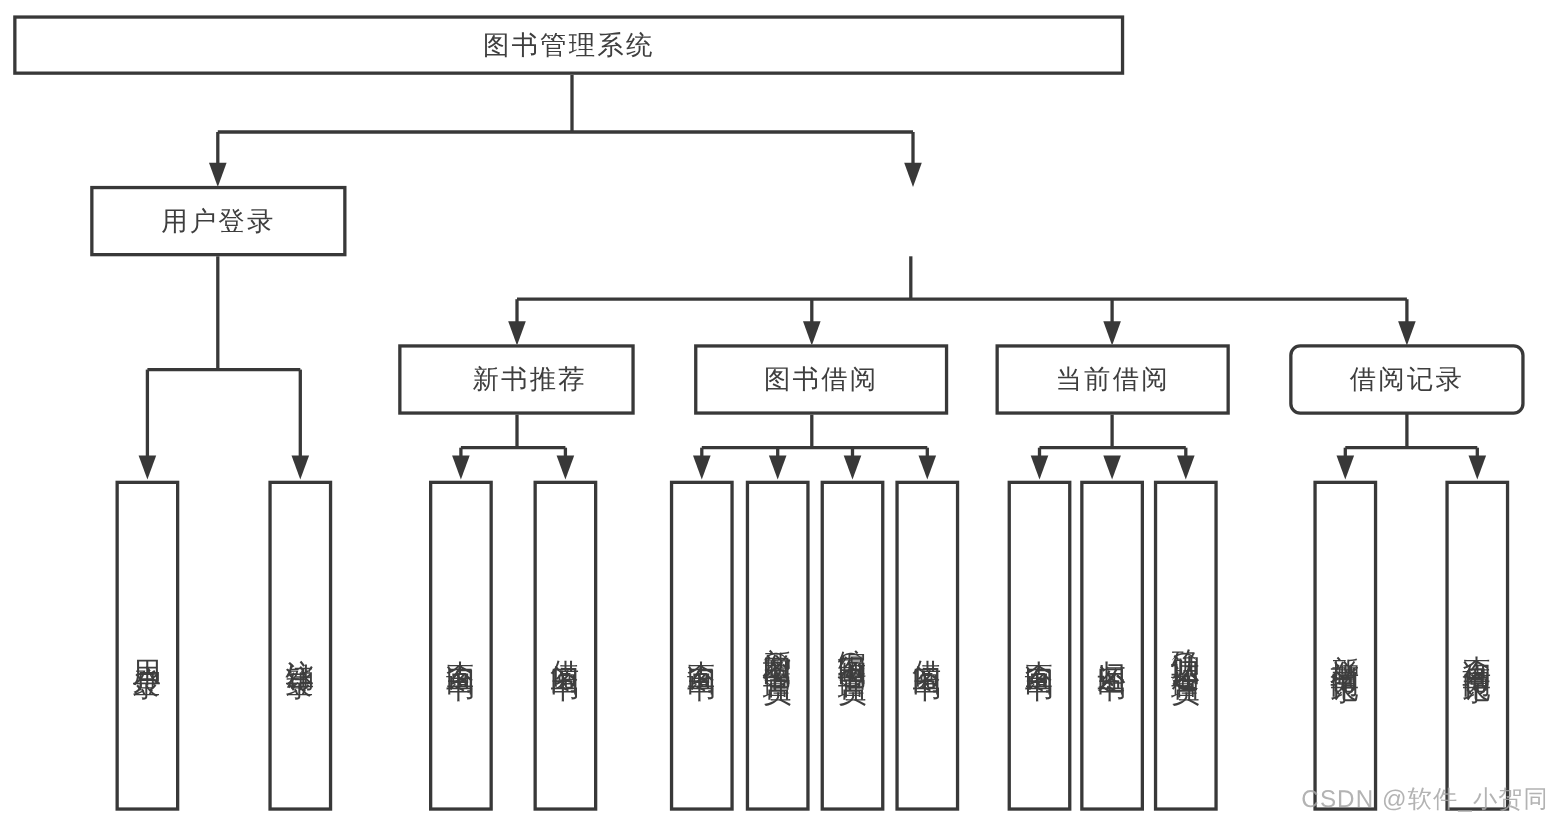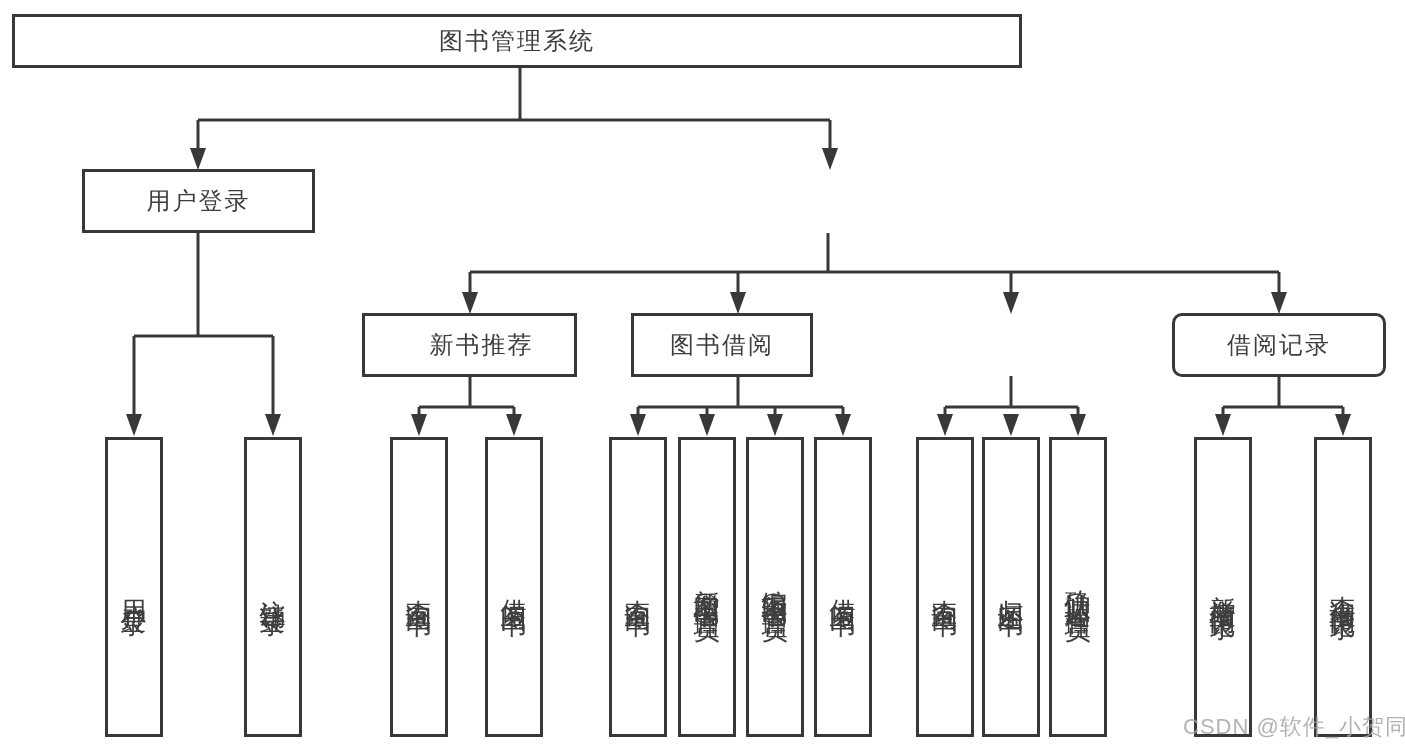--- a/index.html
+++ b/index.html
@@ -61,21 +61,21 @@
     opacity: 0.85;
     z-index: 5;
     white-space: nowrap;
     letter-spacing: 1px;
   }
   
   .n-root        { left: 12px;   top: 14px;  width: 1010px; height: 54px; }
   .n-user-login  { left: 82px;   top: 169px; width: 233px;  height: 64px; }
   .n-book-mgmt   { left: 710px;  top: 169px; width: 237px;  height: 64px; }
   .n-new-book    { left: 362px;  top: 313px; width: 215px;  height: 64px; padding-left: 24px; }
-  .n-book-borrow { left: 631px;  top: 313px; width: 182px;  height: 64px; }
+  .n-book-borrow { left: 631px;  top: 313px; width: 231px;  height: 64px; }
   .n-cur-borrow  { left: 905px;  top: 313px; width: 213px;  height: 64px; }
   .n-records     { left: 1172px; top: 313px; width: 214px;  height: 64px; border-radius: 10px; }
   
   .l-a1 { left: 105px; }  .l-a2 { left: 244px; }
   .l-b1 { left: 390px; }  .l-b2 { left: 485px; }
   .l-c1 { left: 609px; }  .l-c2 { left: 678px; }  .l-c3 { left: 746px; }  .l-c4 { left: 814px; }
   .l-d1 { left: 916px; }  .l-d2 { left: 982px; }  .l-d3 { left: 1049px; }
   .l-e1 { left: 1194px; } .l-e2 { left: 1314px; }
 </style>
 </head>
@@ -162,20 +162,23 @@
   <div class="node hbox n-user-login">
     <span>用户登录</span>
   </div>
 
   <div class="node hbox n-new-book">
     <span>新书推荐</span>
   </div>
   <div class="node hbox n-book-borrow">
     <span>图书借阅</span>
   </div>
+  <div class="node hbox n-cur-borrow">
+    <span>当前借阅</span>
+  </div>
   <div class="node hbox n-records">
     <span>借阅记录</span>
   </div>
 
   <div class="node vbox l-a1">
     <span class="vtext">用户登录</span>
   </div>
   <div class="node vbox l-a2">
     <span class="vtext">注销登录</span>
   </div>

